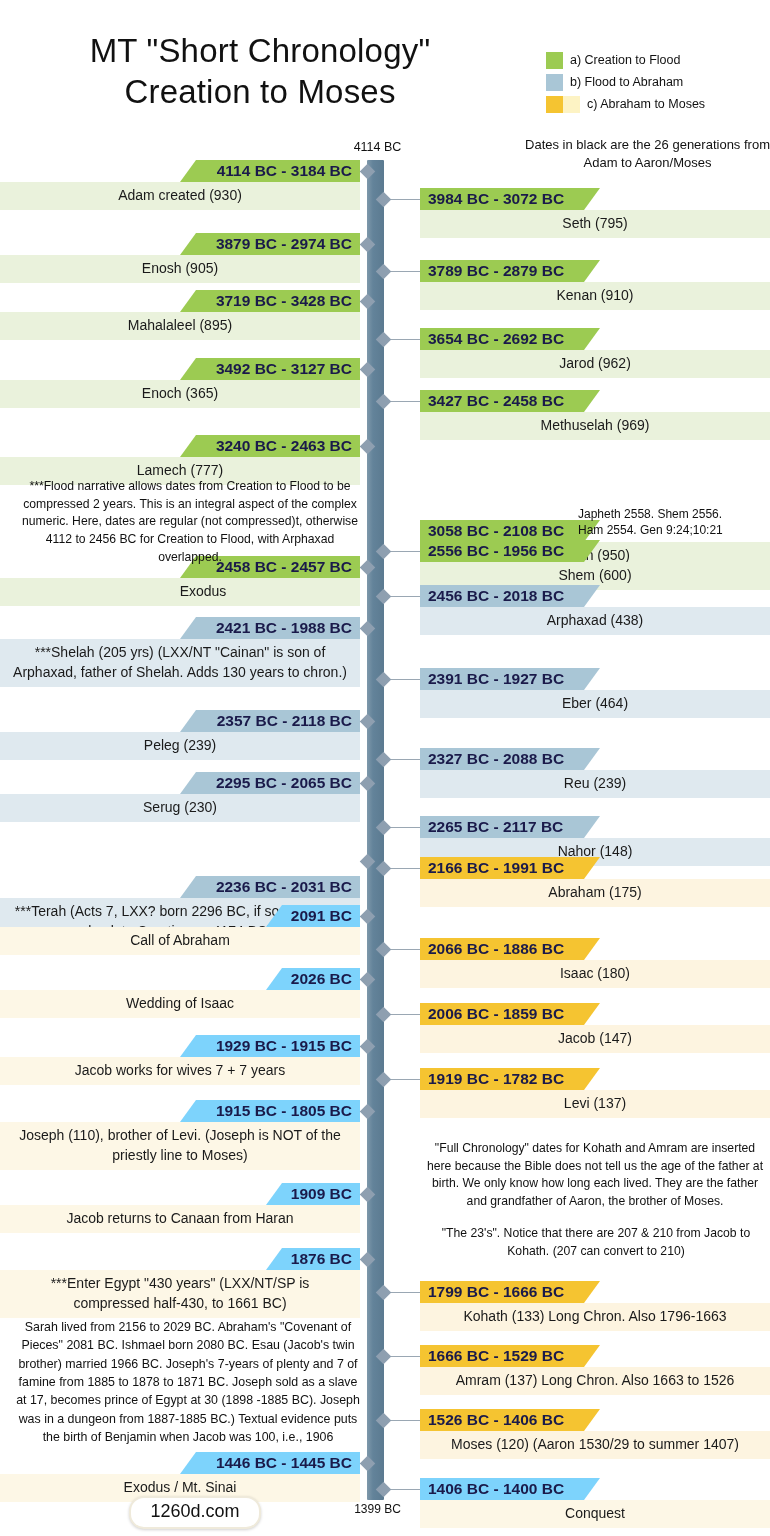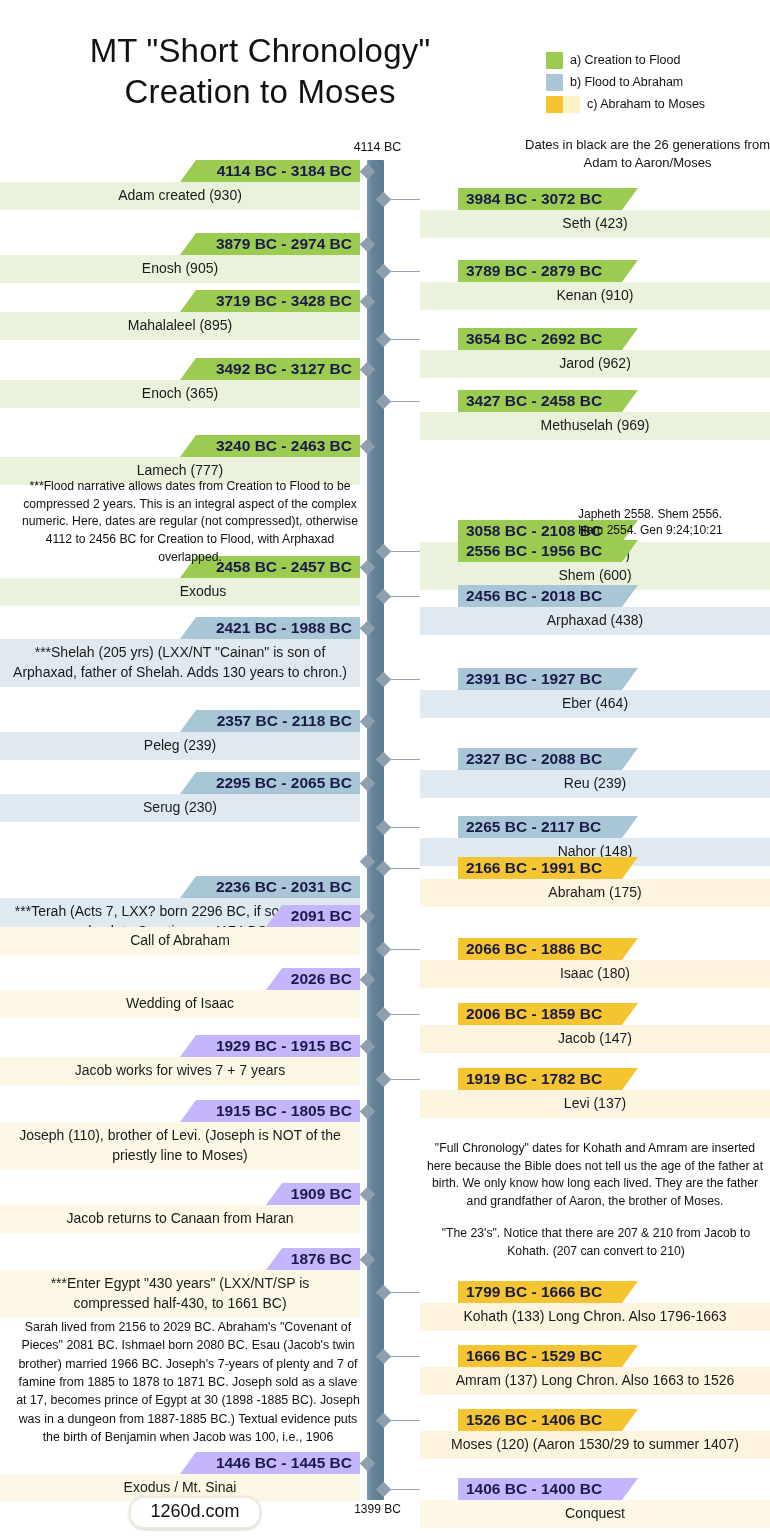--- a/index.html
+++ b/index.html
@@ -30,21 +30,21 @@
 
   .node{position:absolute;width:11px;height:11px;background:#8e9fb0;
         transform:rotate(45deg);z-index:4;}
   .conn{position:absolute;height:1px;background:#9aa7b3;z-index:2;}
 
   
   .entry{position:absolute;}
   .entry.left{left:0;width:360px;}
   .entry.right{left:420px;width:350px;}
 
-  .band{position:relative;height:22px;margin-left:38px;}
+  .band{position:relative;height:22px;}
   .band .dates{position:absolute;top:0;height:22px;line-height:22px;
        font-size:15.5px;font-weight:bold;color:#1a1a4a;white-space:nowrap;
        padding:0 6px;box-sizing:border-box;}
   
   .entry.left .dates{right:0;text-align:right;padding-right:8px;padding-left:22px;
        clip-path:polygon(16px 0,100% 0,100% 100%,0 100%);}
   
   .entry.right .dates{left:0;text-align:left;padding-left:8px;padding-right:22px;
        clip-path:polygon(0 0,100% 0,calc(100% - 16px) 100%,0 100%);}
 
@@ -54,21 +54,21 @@
   .entry.right .desc{width:350px;text-align:center;}
   .desc.leftalign{text-align:left;padding-left:58px;}
 
   
   .c-green .dates{background:#9ccb52;}
   .c-green .desc{background:#eaf2dc;}
   .c-blue  .dates{background:#a9c6d6;}
   .c-blue  .desc{background:#dfe9ef;}
   .c-gold  .dates{background:#f5c431;}
   .c-gold  .desc{background:#fdf4e0;}
-  .c-pale  .dates{background:#c4b5fd;}
+  .c-pale  .dates{background:#7dd3fc;}
   .c-pale  .desc{background:#fdf7e6;}
 
   
   .note{position:absolute;font-size:12.2px;line-height:1.45;color:#111;text-align:center;}
 
   .sidenote{position:absolute;font-size:12px;line-height:1.35;color:#111;
             text-align:left;white-space:pre-line;}
 
   .logo{position:absolute;left:129px;top:1496px;width:128px;height:29px;
         border:2px solid #efeadb;border-radius:15px;background:#fff;
@@ -239,21 +239,21 @@
         <div class="dates" style="width: 180px;">1446 BC - 1445 BC</div>
       </div>
       <div class="desc">Exodus / Mt. Sinai</div>
     </div>
     <div class="node" style="left: 362px; top: 1458px;"></div>
     <div class="conn" style="left: 360px; top: 1463px; width: 7px;"></div>
     <div class="entry right c-green" style="top: 188px;">
       <div class="band">
         <div class="dates" style="width: 180px;">3984 BC - 3072 BC</div>
       </div>
-      <div class="desc">Seth (423)</div>
+      <div class="desc">Seth (795)</div>
     </div>
     <div class="node" style="left: 378px; top: 194px;"></div>
     <div class="conn" style="left: 384px; top: 199px; width: 36px;"></div>
     <div class="entry right c-green" style="top: 260px;">
       <div class="band">
         <div class="dates" style="width: 180px;">3789 BC - 2879 BC</div>
       </div>
       <div class="desc">Kenan (910)</div>
     </div>
     <div class="node" style="left: 378px; top: 266px;"></div>

